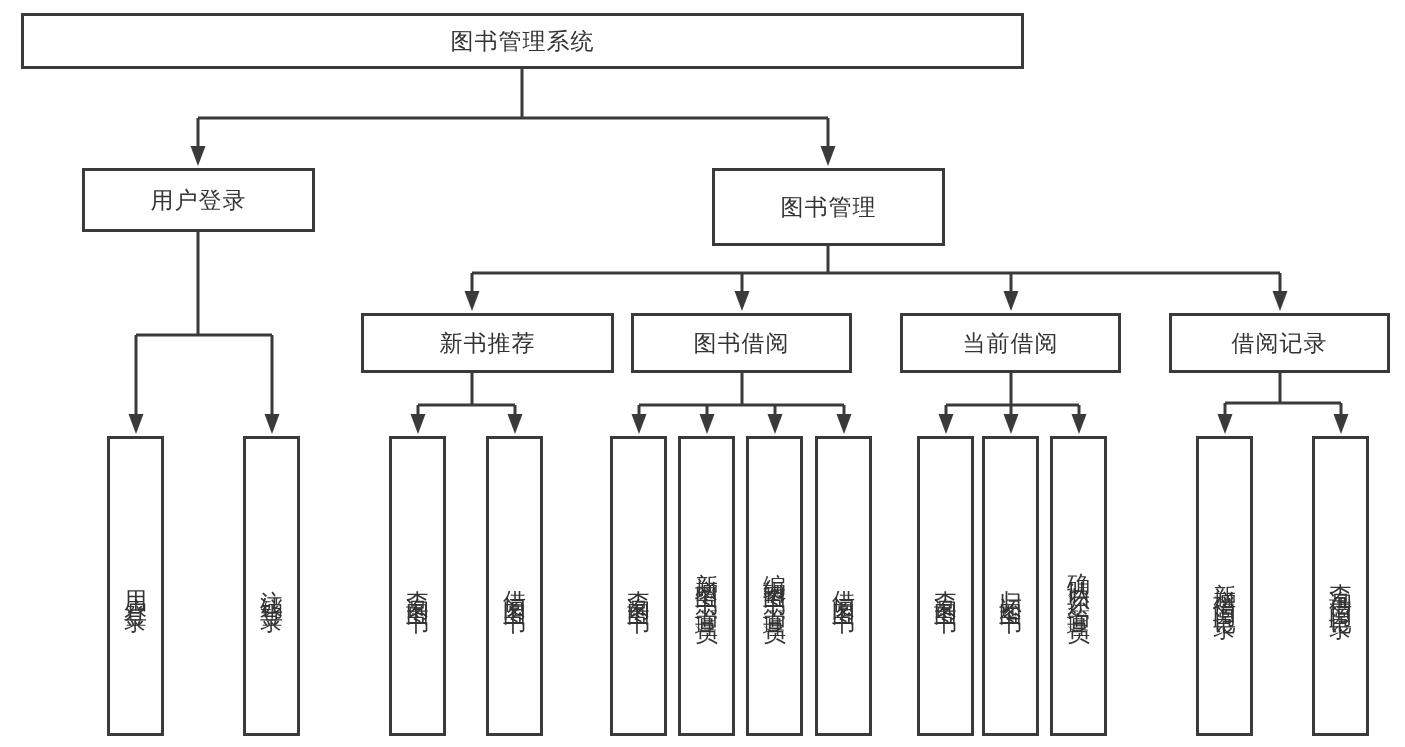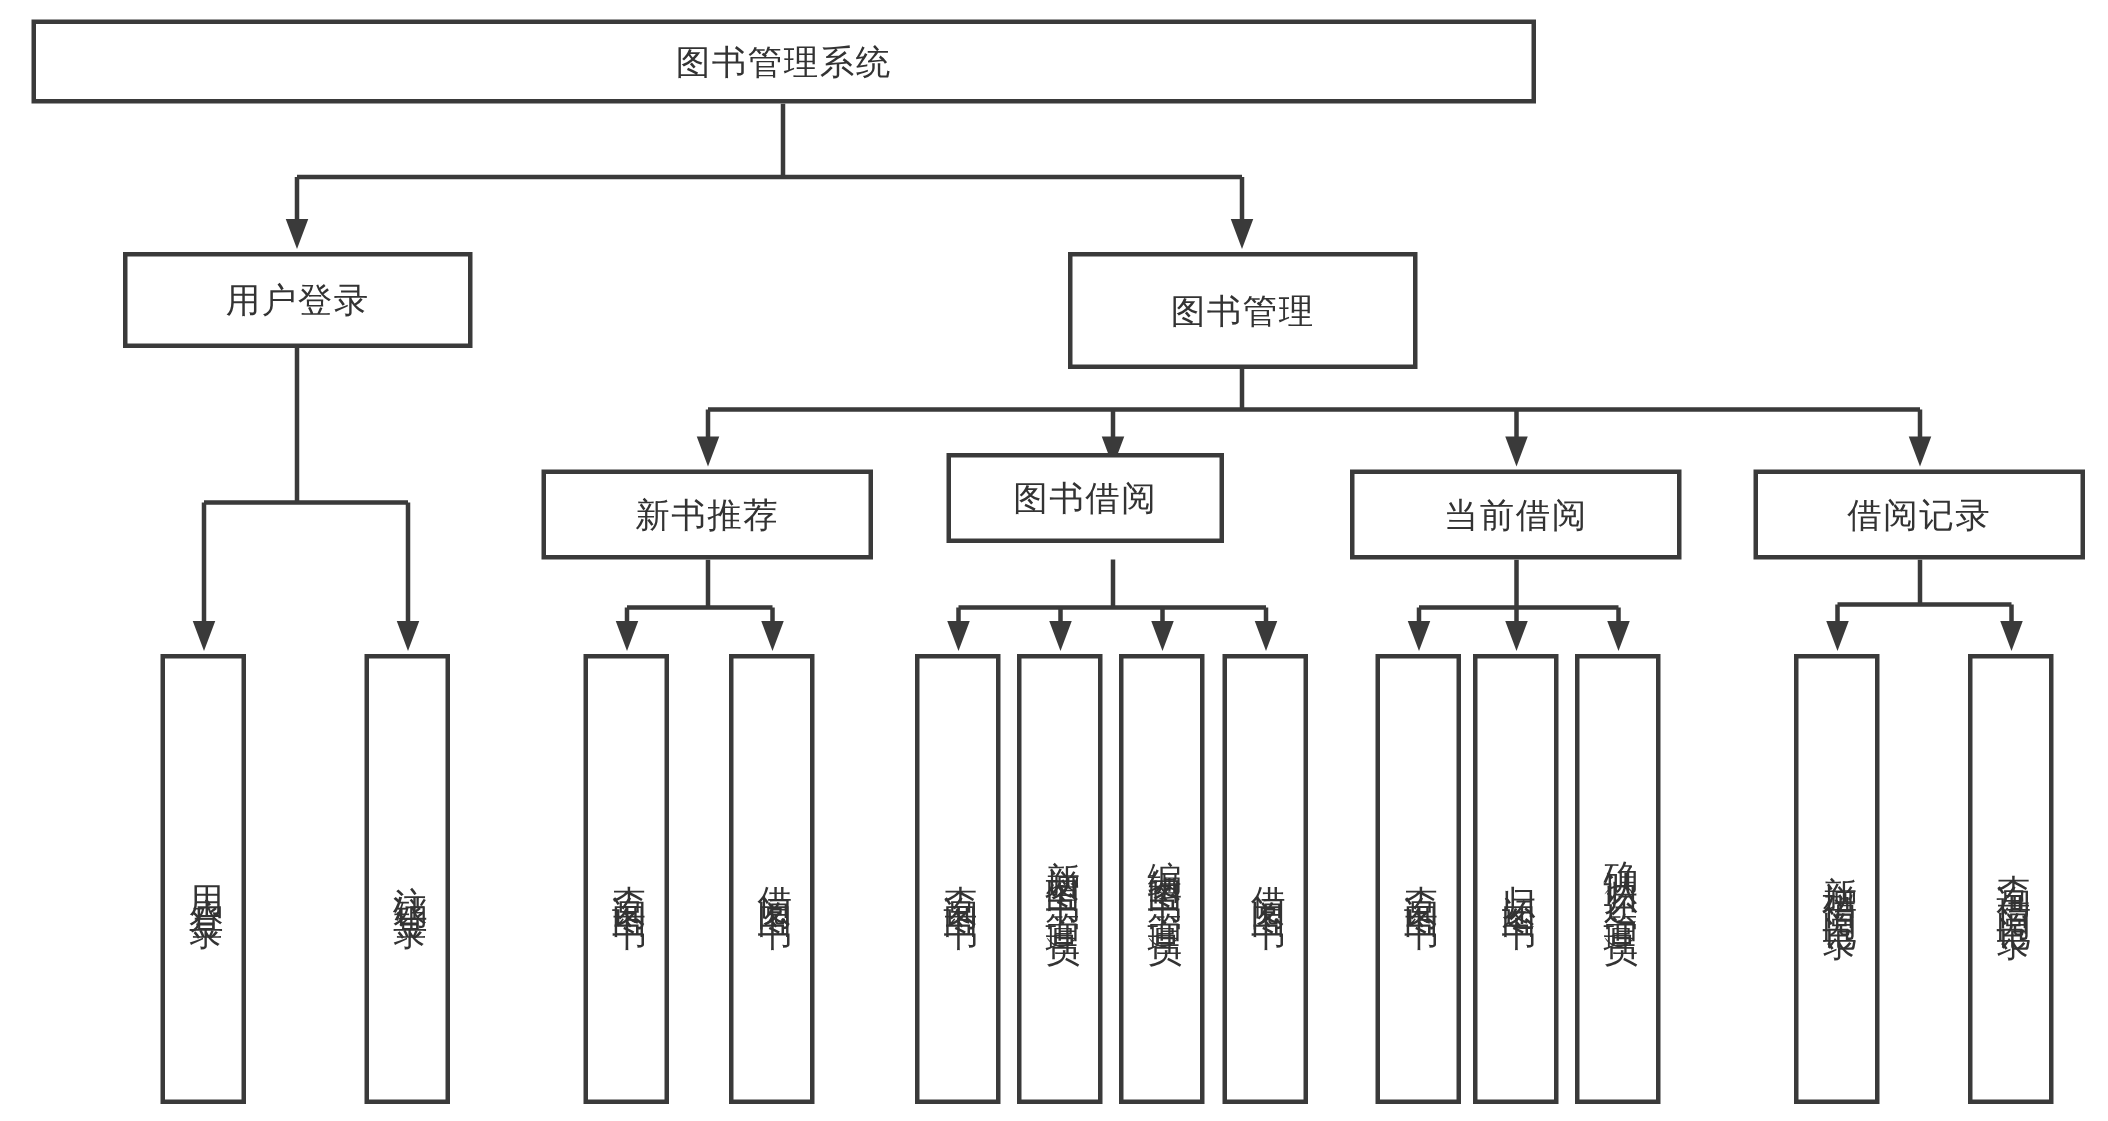--- a/index.html
+++ b/index.html
@@ -1,21 +1,21 @@
 <!DOCTYPE html>
 <html><head>
 <meta charset="utf-8">
 <style>
   html, body { margin: 0; padding: 0; background: #ffffff; }
   #canvas {
     position: relative;
     width: 1405px;
     height: 747px;
     background: #ffffff;
-    font-family: Liberation Mono, monospace;
+    font-family: Liberation Sans, sans-serif;
     overflow: hidden;
   }
   #edges {
     position: absolute;
     left: 0; top: 0;
     width: 1405px; height: 747px;
     pointer-events: none;
   }
   .box {
     position: absolute;
@@ -84,22 +84,22 @@
       <polygon points="1217.5,414 1232.5,414 1225,434"></polygon>
       <polygon points="1333.5,414 1348.5,414 1341,434"></polygon>
     </g>
   </svg>
 
   <div class="box box-h" style="left:21px; top:13px; width:1003px; height:56px;">图书管理系统</div>
 
   <div class="box box-h" style="left:82px; top:168px; width:233px; height:64px;">用户登录</div>
   <div class="box box-h" style="left:712px; top:168px; width:233px; height:78px;">图书管理</div>
 
-  <div class="box box-h" style="left:361px; top:313px; width:221px; height:60px;">新书推荐</div>
-  <div class="box box-h" style="left:631px; top:302px; width:185px; height:60px;">图书借阅</div>
+  <div class="box box-h" style="left:361px; top:313px; width:253px; height:60px;">新书推荐</div>
+  <div class="box box-h" style="left:631px; top:313px; width:221px; height:60px;">图书借阅</div>
   <div class="box box-h" style="left:1169px; top:313px; width:221px; height:60px;">借阅记录</div>
   <div class="box box-h" style="left:900px; top:313px; width:221px; height:60px;">当前借阅</div>
 
   <div class="box box-v leaf" style="left:107px;">
     <span>用户登录</span>
   </div>
   <div class="box box-v leaf" style="left:243px;">
     <span>注销登录</span>
   </div>
 

